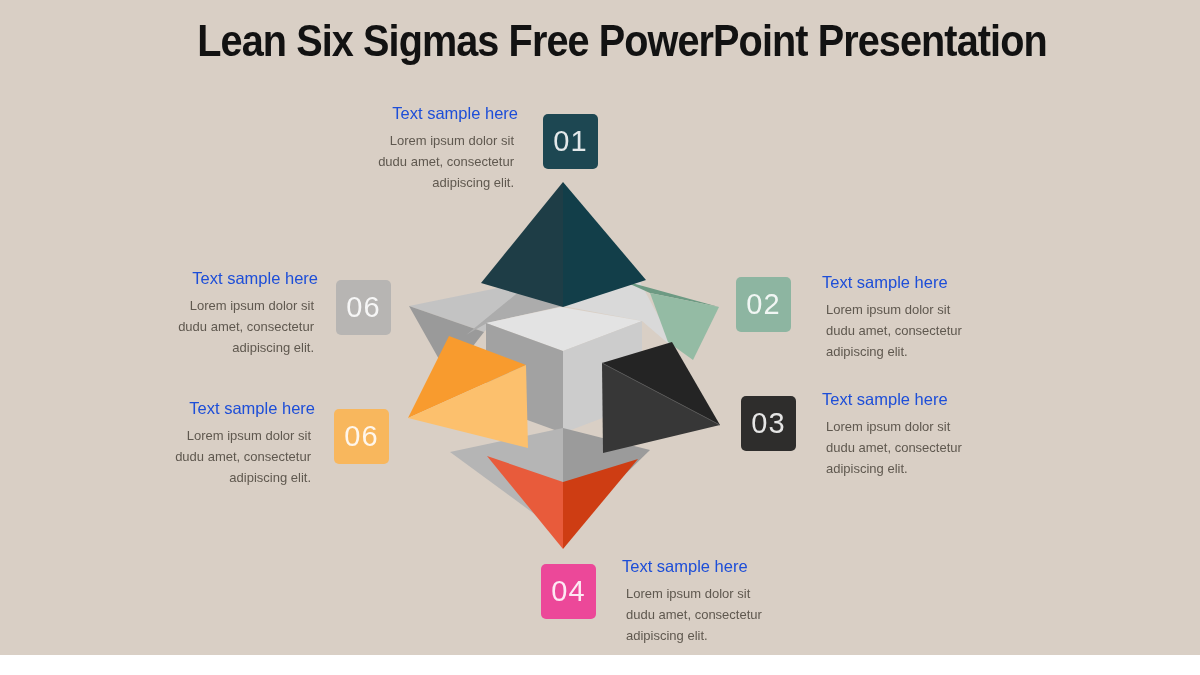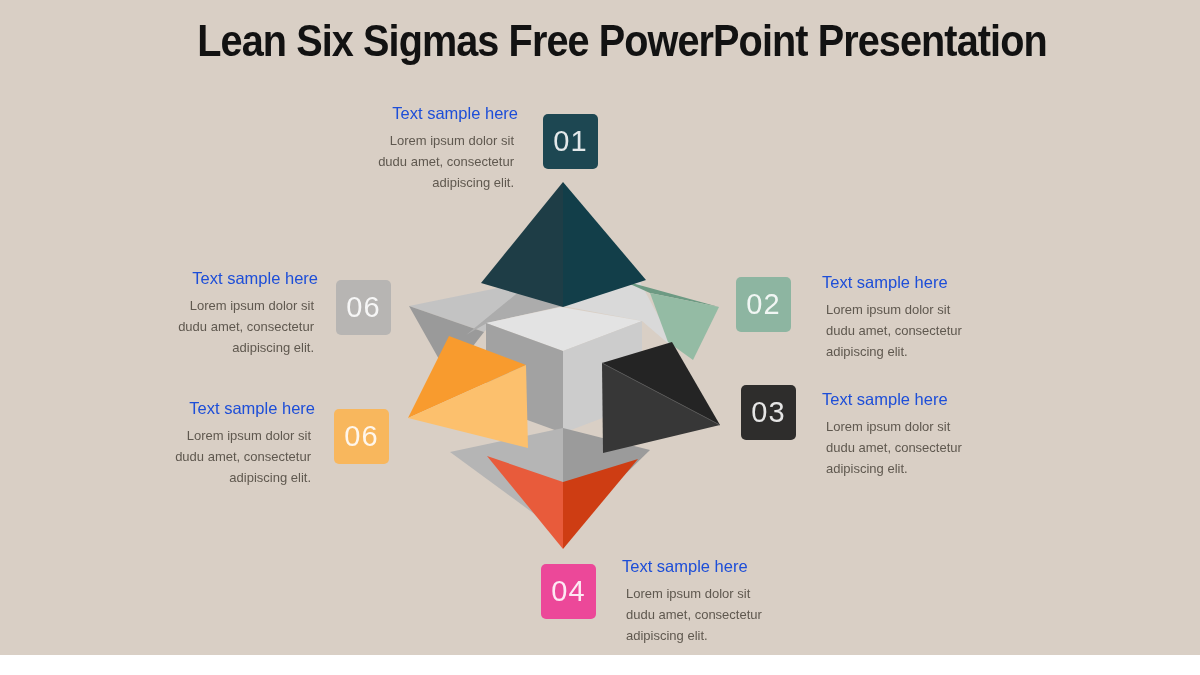--- a/index.html
+++ b/index.html
@@ -22,21 +22,21 @@
     font-family:"Liberation Sans", sans-serif;letter-spacing:1px;
   }
   .txt{position:absolute;width:158px;}
   .txt h3{margin:0 0 6px 0;font-size:16.5px;font-weight:400;color:#1d4ed8;line-height:21px;}
   .txt p{margin:4px;font-size:13px;color:#5f584f;line-height:21px;}
   .align-r{text-align:right;}
   .align-l{text-align:left;}
   
   .b1{left:543px;top:114px;}
   .b2{left:736px;top:277px;}
-  .b3{left:741px;top:385px;}
+  .b3{left:741px;top:396px;}
   .b4{left:541px;top:564px;}
   .b5{left:334px;top:409px;}
   .b6{left:336px;top:280px;}
   
   .t1{left:358px;top:103px;width:160px;}
   .t2{left:822px;top:272px;}
   .t3{left:822px;top:389px;}
   .t4{left:622px;top:556px;}
   .t5{left:160px;top:398px;width:155px;}
   .t6{left:163px;top:268px;width:155px;}

